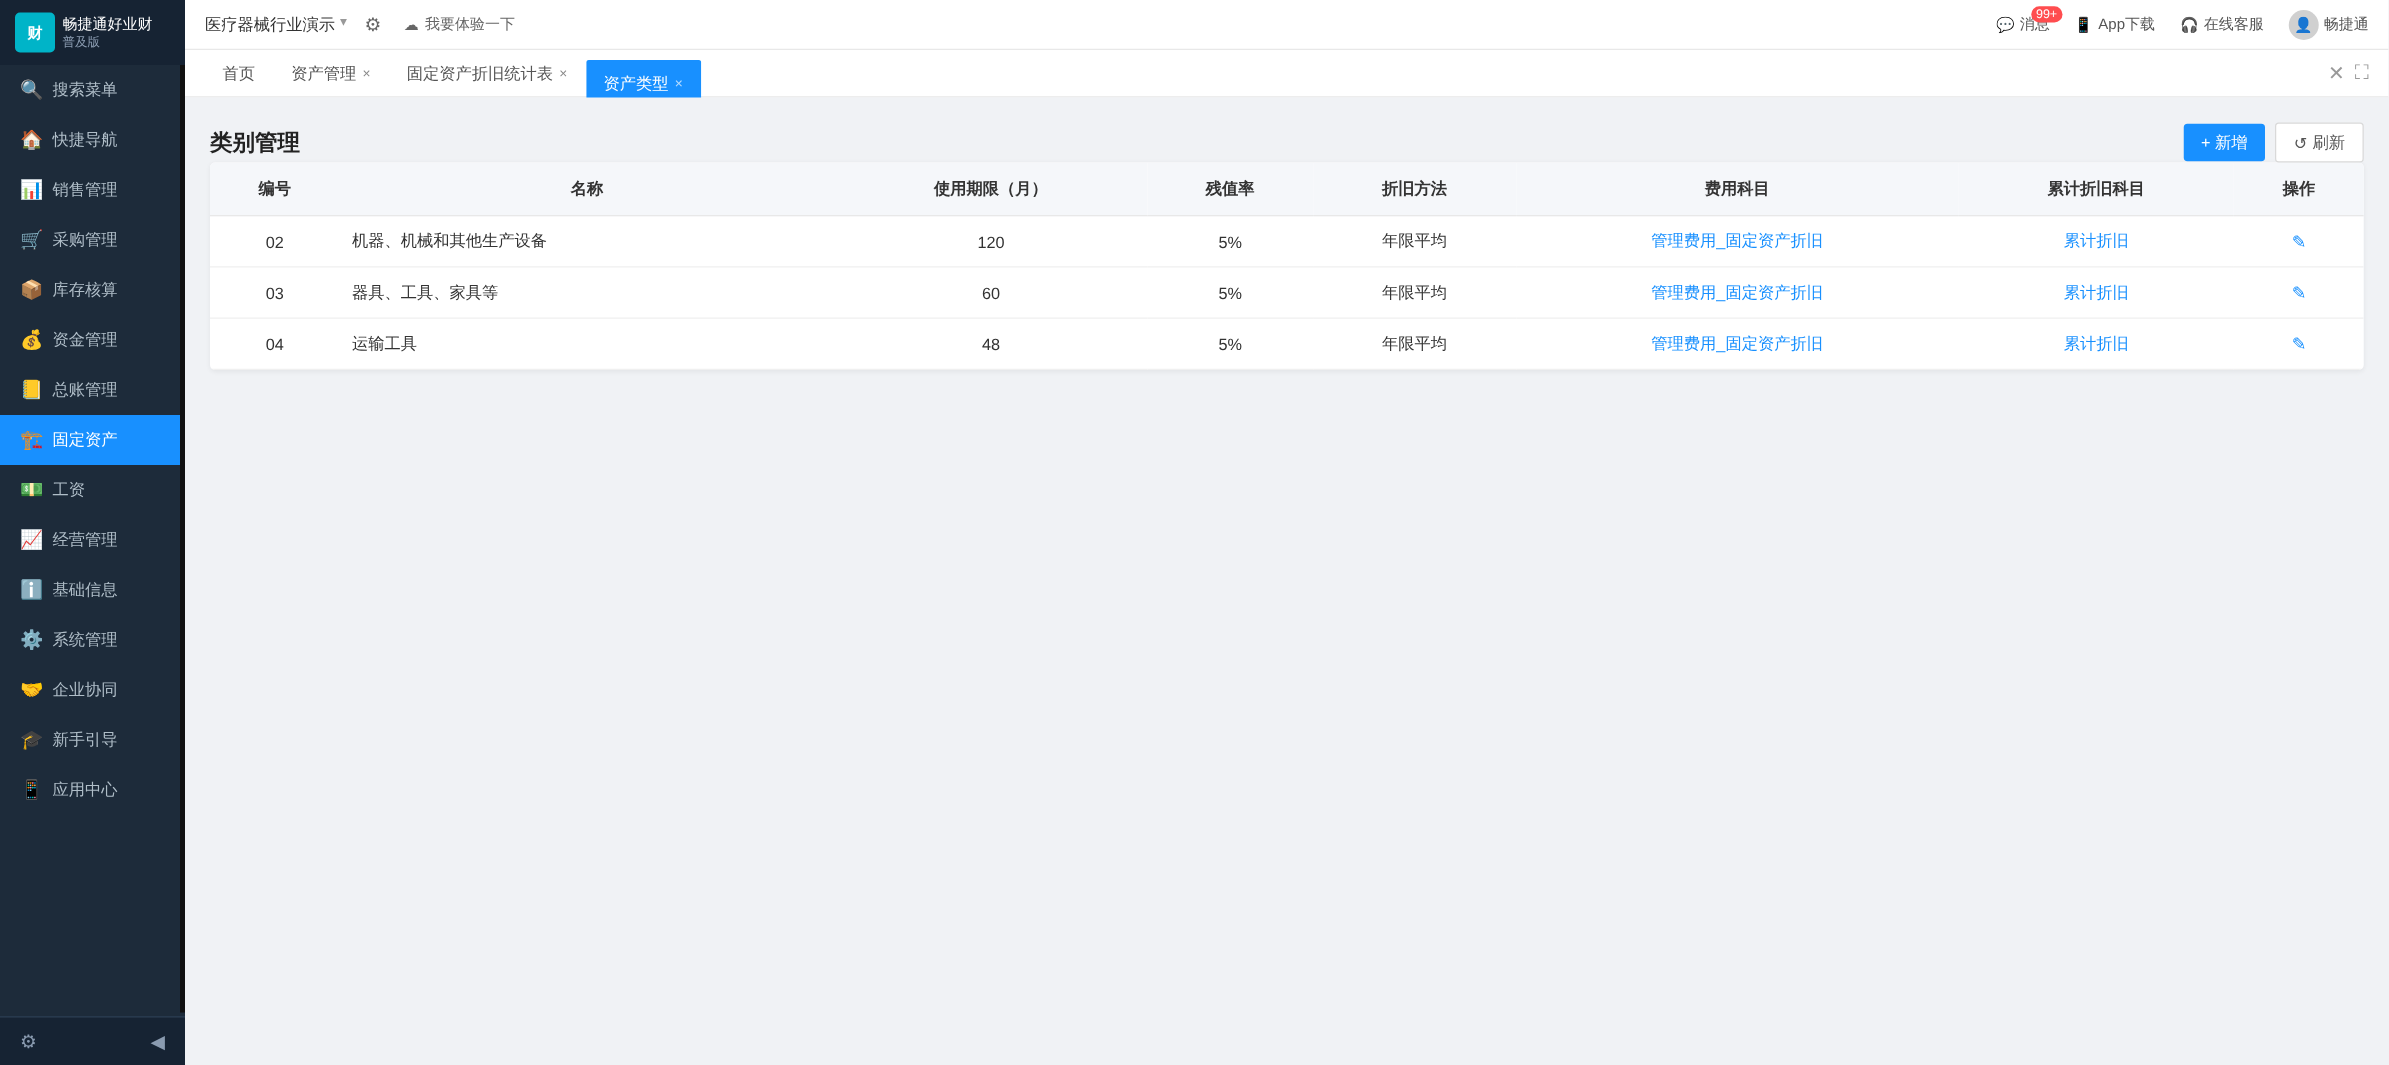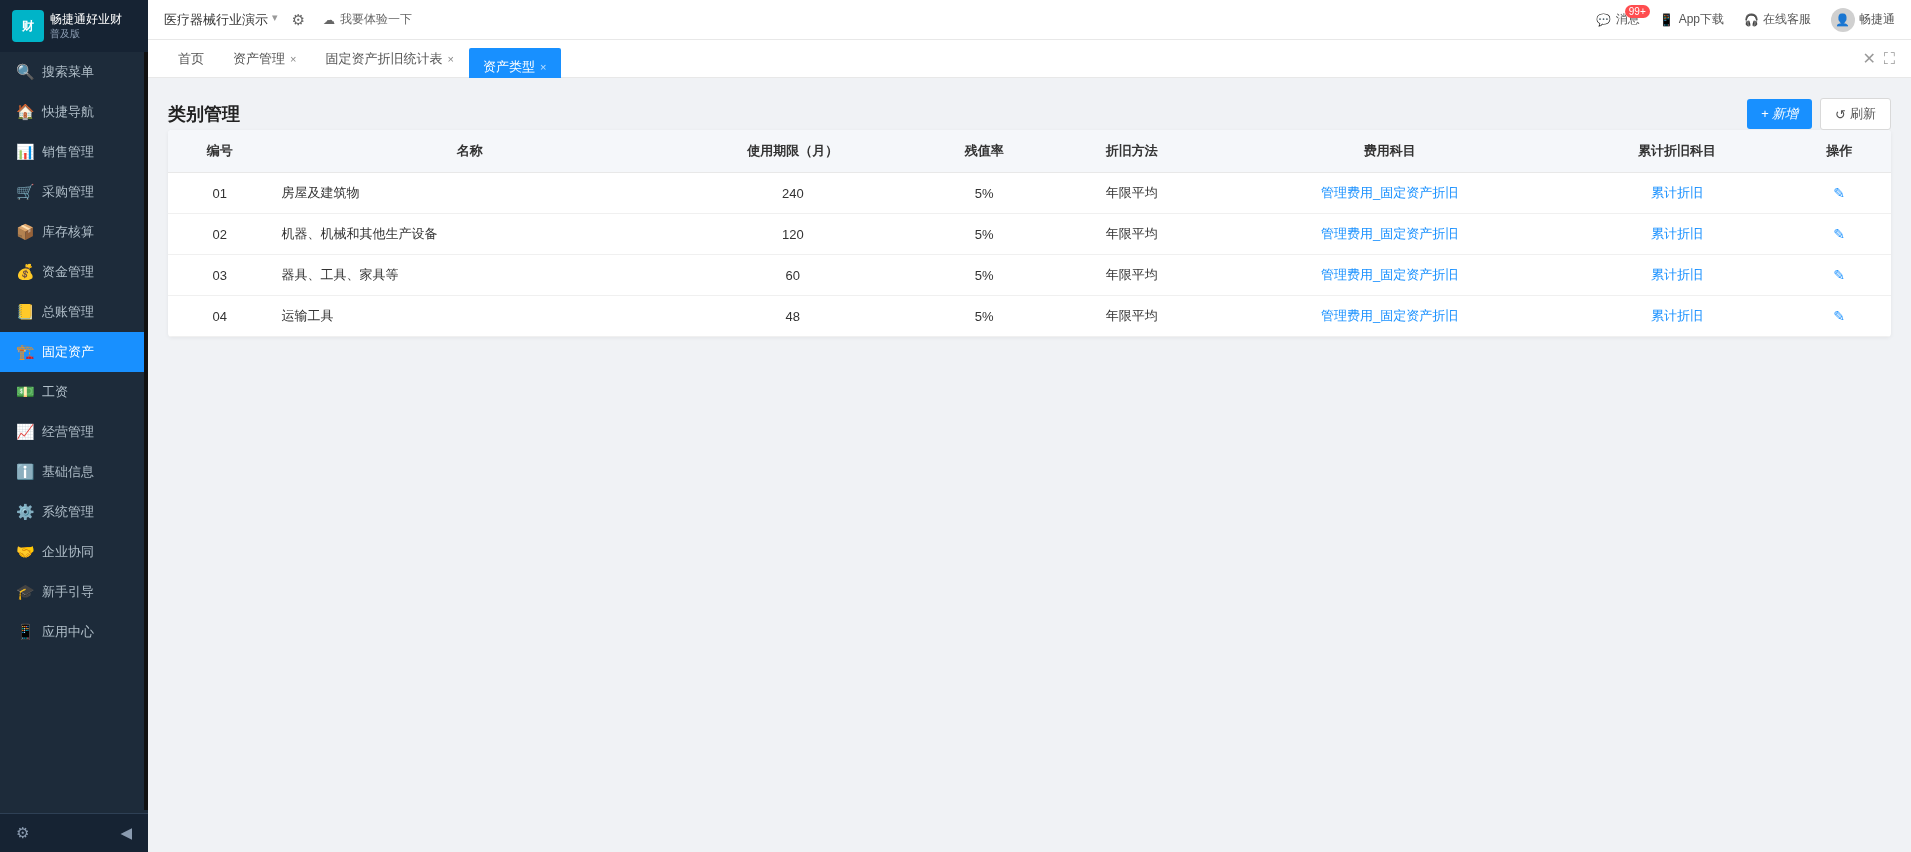--- a/index.html
+++ b/index.html
@@ -211,21 +211,20 @@
       background: #1890ff;
       color: #fff;
       border: none;
       border-radius: 3px;
       padding: 6px 14px;
       font-size: 13px;
       cursor: pointer;
       display: flex;
       align-items: center;
       gap: 4px;
-      font-style: italic;
     }
     .btn-refresh {
       background: #fff;
       color: #555;
       border: 1px solid #d9d9d9;
       border-radius: 3px;
       padding: 6px 14px;
       font-size: 13px;
       cursor: pointer;
       display: flex;
@@ -429,30 +428,20 @@
               <th>名称</th>
               <th>使用期限（月）</th>
               <th>残值率</th>
               <th>折旧方法</th>
               <th>费用科目</th>
               <th>累计折旧科目</th>
               <th>操作</th>
             </tr>
         </thead>
         <tbody id="table-body">
-        <tr>
-              <td class="td-code">01</td>
-              <td class="td-left">房屋及建筑物</td>
-              <td class="">240</td>
-              <td class="">5%</td>
-              <td class="">年限平均</td>
-              <td class="td-link">管理费用_固定资产折旧</td>
-              <td class="td-link">累计折旧</td>
-              <td class="td-edit">✎</td>
-            </tr>
             <tr>
               <td class="td-code">02</td>
               <td class="td-left">机器、机械和其他生产设备</td>
               <td class="">120</td>
               <td class="">5%</td>
               <td class="">年限平均</td>
               <td class="td-link">管理费用_固定资产折旧</td>
               <td class="td-link">累计折旧</td>
               <td class="td-edit">✎</td>
             </tr>

